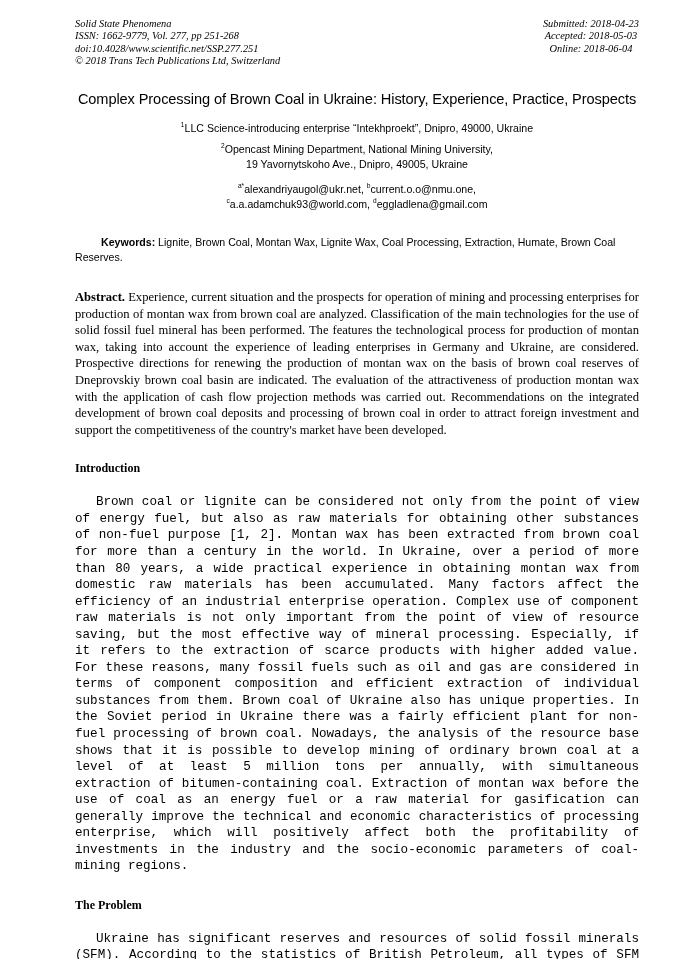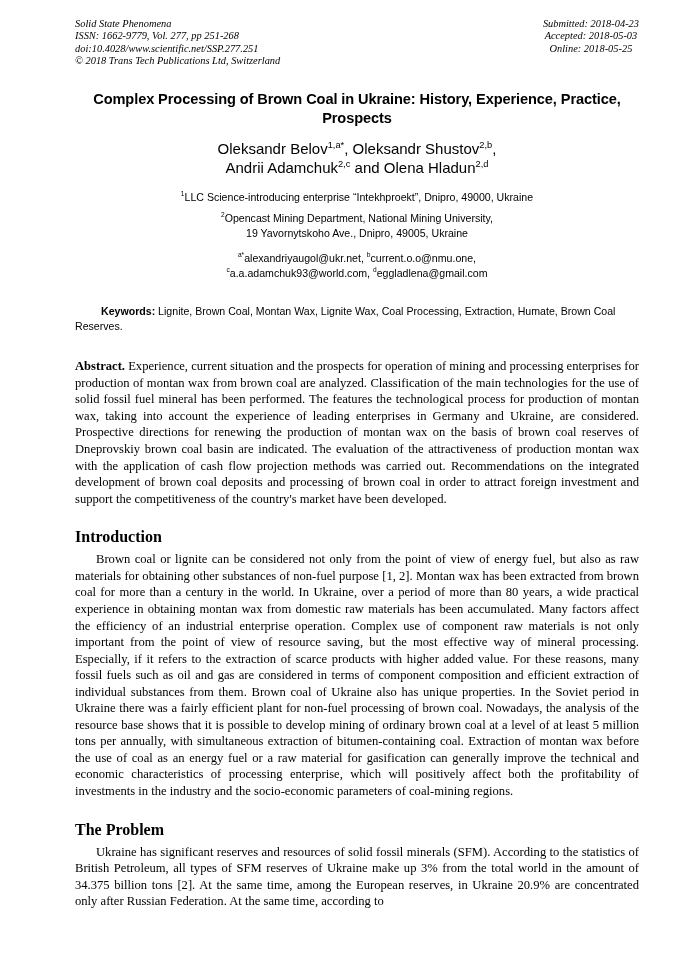--- a/index.html
+++ b/index.html
@@ -41,21 +41,21 @@
   }
   .journal-header .left-block { text-align: left; }
   .journal-header .right-block { text-align: center; white-space: nowrap; }
   .journal-header div { white-space: nowrap; }
 
   
   .title-block {
     margin-top: 22px;
     text-align: center;
     font-family: "Liberation Sans", sans-serif;
-    font-weight: bold;
+    font-weight: normal;
     font-size: 14.6px;
     line-height: 19px;
     letter-spacing: -0.1px;
   }
 
   
   .authors {
     margin-top: 11px;
     text-align: center;
     font-family: "Liberation Sans", sans-serif;
@@ -106,63 +106,59 @@
     font-size: 12.6px;
     line-height: 16.6px;
     text-align: justify;
   }
   .abstract .abs-label { font-weight: bold; }
 
   
   .section-heading {
     font-family: "Liberation Serif", serif;
     font-weight: bold;
-    font-size: 16px;
+    font-size: 12px;
     line-height: 16px;
     margin-top: 22px;
     text-align: left;
   }
   .body-par {
-    font-family: Liberation Serif, serif;
+    font-family: Liberation Mono, monospace;
     font-size: 12.6px;
     line-height: 16.55px;
     text-align: justify;
     text-indent: 21px;
-    margin-top: 6px;
+    margin-top: 18px;
   }
 </style>
 </head>
 <body>
 
 <div class="page">
   <div class="content">
 
     <div class="journal-header">
       <div class="left-block">
         <div>Solid State Phenomena</div>
         <div>ISSN: 1662-9779, Vol. 277, pp 251-268</div>
         <div>doi:10.4028/www.scientific.net/SSP.277.251</div>
         <div>© 2018 Trans Tech Publications Ltd, Switzerland</div>
       </div>
       <div class="right-block">
         <div>Submitted: 2018-04-23</div>
         <div>Accepted: 2018-05-03</div>
-        <div>Online: 2018-05-25</div>
+        <div>Online: 2018-06-04</div>
       </div>
     </div>
 
     <div class="title-block">
       <span>Complex Processing of Brown Coal in Ukraine: History, Experience,</span>
       <span>Practice, Prospects</span>
     </div>
 
-    <div class="authors">
-      <div><span>Oleksandr Belov</span><sup>1,a*</sup><span>, </span><span>Oleksandr Shustov</span><sup>2,b</sup><span>,</span></div>
-      <div><span>Andrii Adamchuk</span><sup>2,c</sup><span> and </span><span>Olena Hladun</span><sup>2,d</sup></div>
-    </div>
 
     <div class="affiliations">
       <div class="aff-line"><sup>1</sup><span>LLC Science-introducing enterprise “Intekhproekt”, Dnipro, 49000, Ukraine</span></div>
       <div class="aff-line aff-gap"><sup>2</sup><span>Opencast Mining Department, National Mining University,</span></div>
       <div class="aff-line">19 Yavornytskoho Ave., Dnipro, 49005, Ukraine</div>
     </div>
 
     <div class="emails">
       <div><sup>a*</sup><span>alexandriyaugol@ukr.net, </span><sup>b</sup><span>current.o.o@nmu.one,</span></div>
       <div><sup>c</sup><span>a.a.adamchuk93@world.com, </span><sup>d</sup><span>eggladlena@gmail.com</span></div>

